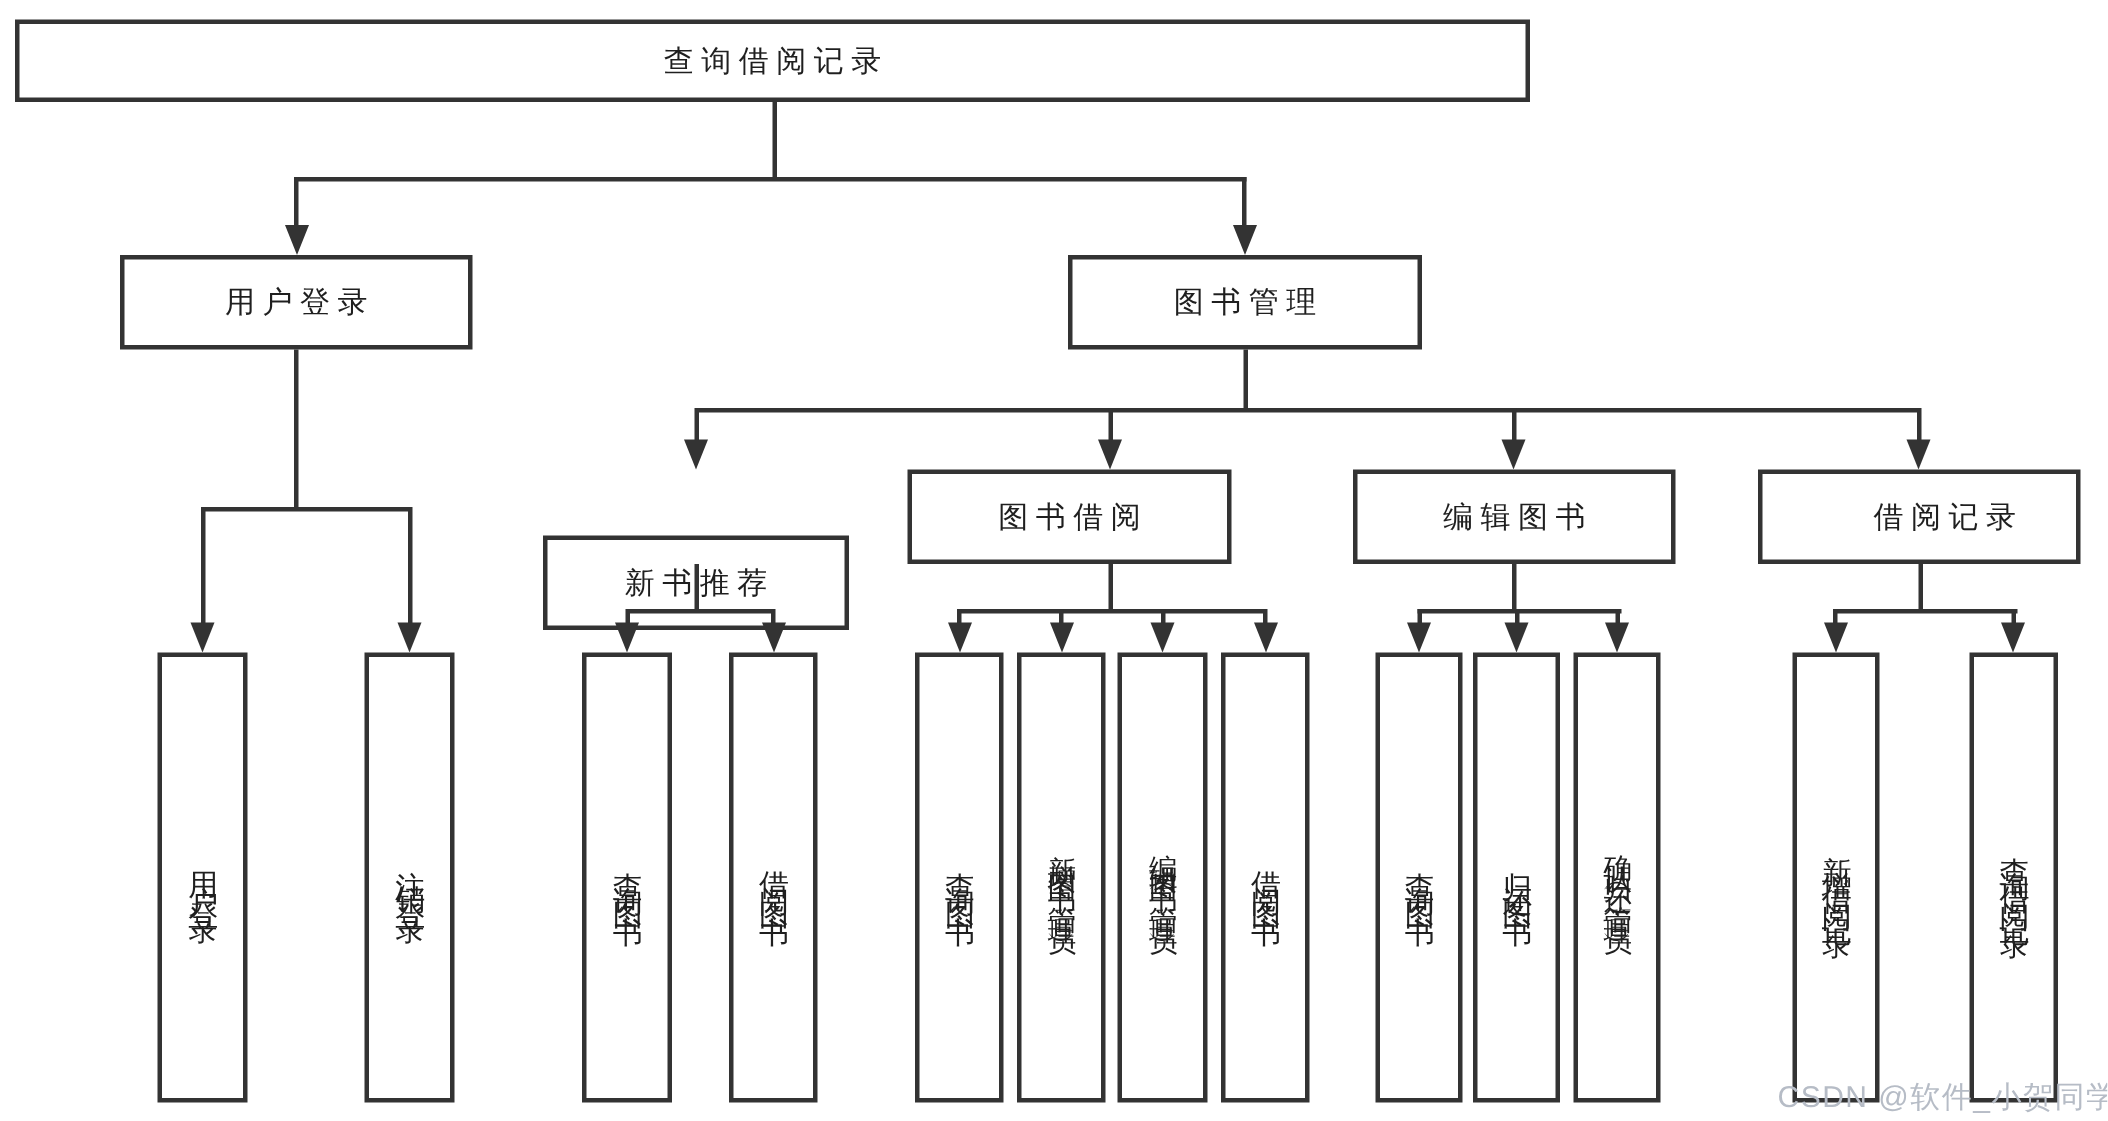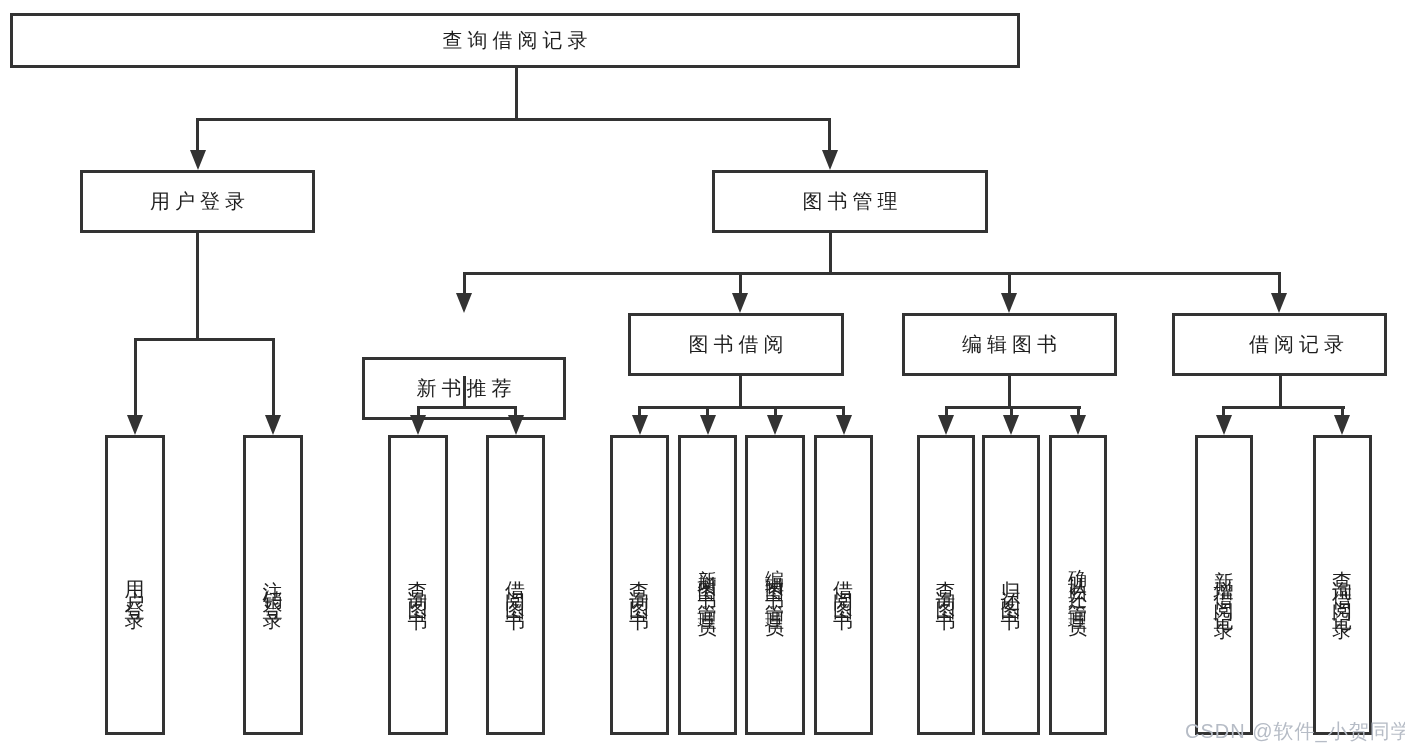--- a/index.html
+++ b/index.html
@@ -50,21 +50,21 @@
   <div class="vline" style="left:515px;top:68px;height:50px;"></div>
   <div class="hline" style="left:197px;top:118px;width:634px;"></div>
   <div class="vline" style="left:196px;top:118px;height:34px;"></div>
   <div class="vline" style="left:828px;top:118px;height:34px;"></div>
   <div class="arrow" style="left:190px;top:150px;"></div>
   <div class="arrow" style="left:822px;top:150px;"></div>
 
   <div class="box" style="left:80px;top:170px;width:235px;height:63px;">
     <span>用户登录</span>
   </div>
-  <div class="box" style="left:712px;top:170px;width:276px;height:63px;">
+  <div class="box" style="left:712px;top:170px;width:236px;height:63px;">
     <span>图书管理</span>
   </div>
 
   <div class="vline" style="left:196px;top:233px;height:105px;"></div>
   <div class="hline" style="left:134px;top:338px;width:140px;"></div>
   <div class="vline" style="left:134px;top:338px;height:80px;"></div>
   <div class="vline" style="left:272px;top:338px;height:80px;"></div>
   <div class="arrow" style="left:127px;top:415px;"></div>
   <div class="arrow" style="left:265px;top:415px;"></div>
 
@@ -75,21 +75,21 @@
   <div class="vline" style="left:1008px;top:272px;height:24px;"></div>
   <div class="vline" style="left:1278px;top:272px;height:24px;"></div>
   <div class="arrow" style="left:456px;top:293px;"></div>
   <div class="arrow" style="left:732px;top:293px;"></div>
   <div class="arrow" style="left:1001px;top:293px;"></div>
   <div class="arrow" style="left:1271px;top:293px;"></div>
 
   <div class="box" style="left:362px;top:313px;width:204px;height:63px;margin-top:44px;">
     <span>新书推荐</span>
   </div>
-  <div class="box" style="left:628px;top:313px;width:216px;height:63px;">
+  <div class="box" style="left:605px;top:313px;width:216px;height:63px;">
     <span>图书借阅</span>
   </div>
   <div class="box" style="left:902px;top:313px;width:215px;height:63px;">
     <span>编辑图书</span>
   </div>
   <div class="box" style="left:1172px;top:313px;width:215px;height:63px;padding-left:34px;">
     <span>借阅记录</span>
   </div>
 
   <div class="vline" style="left:463px;top:376px;height:30px;"></div>

